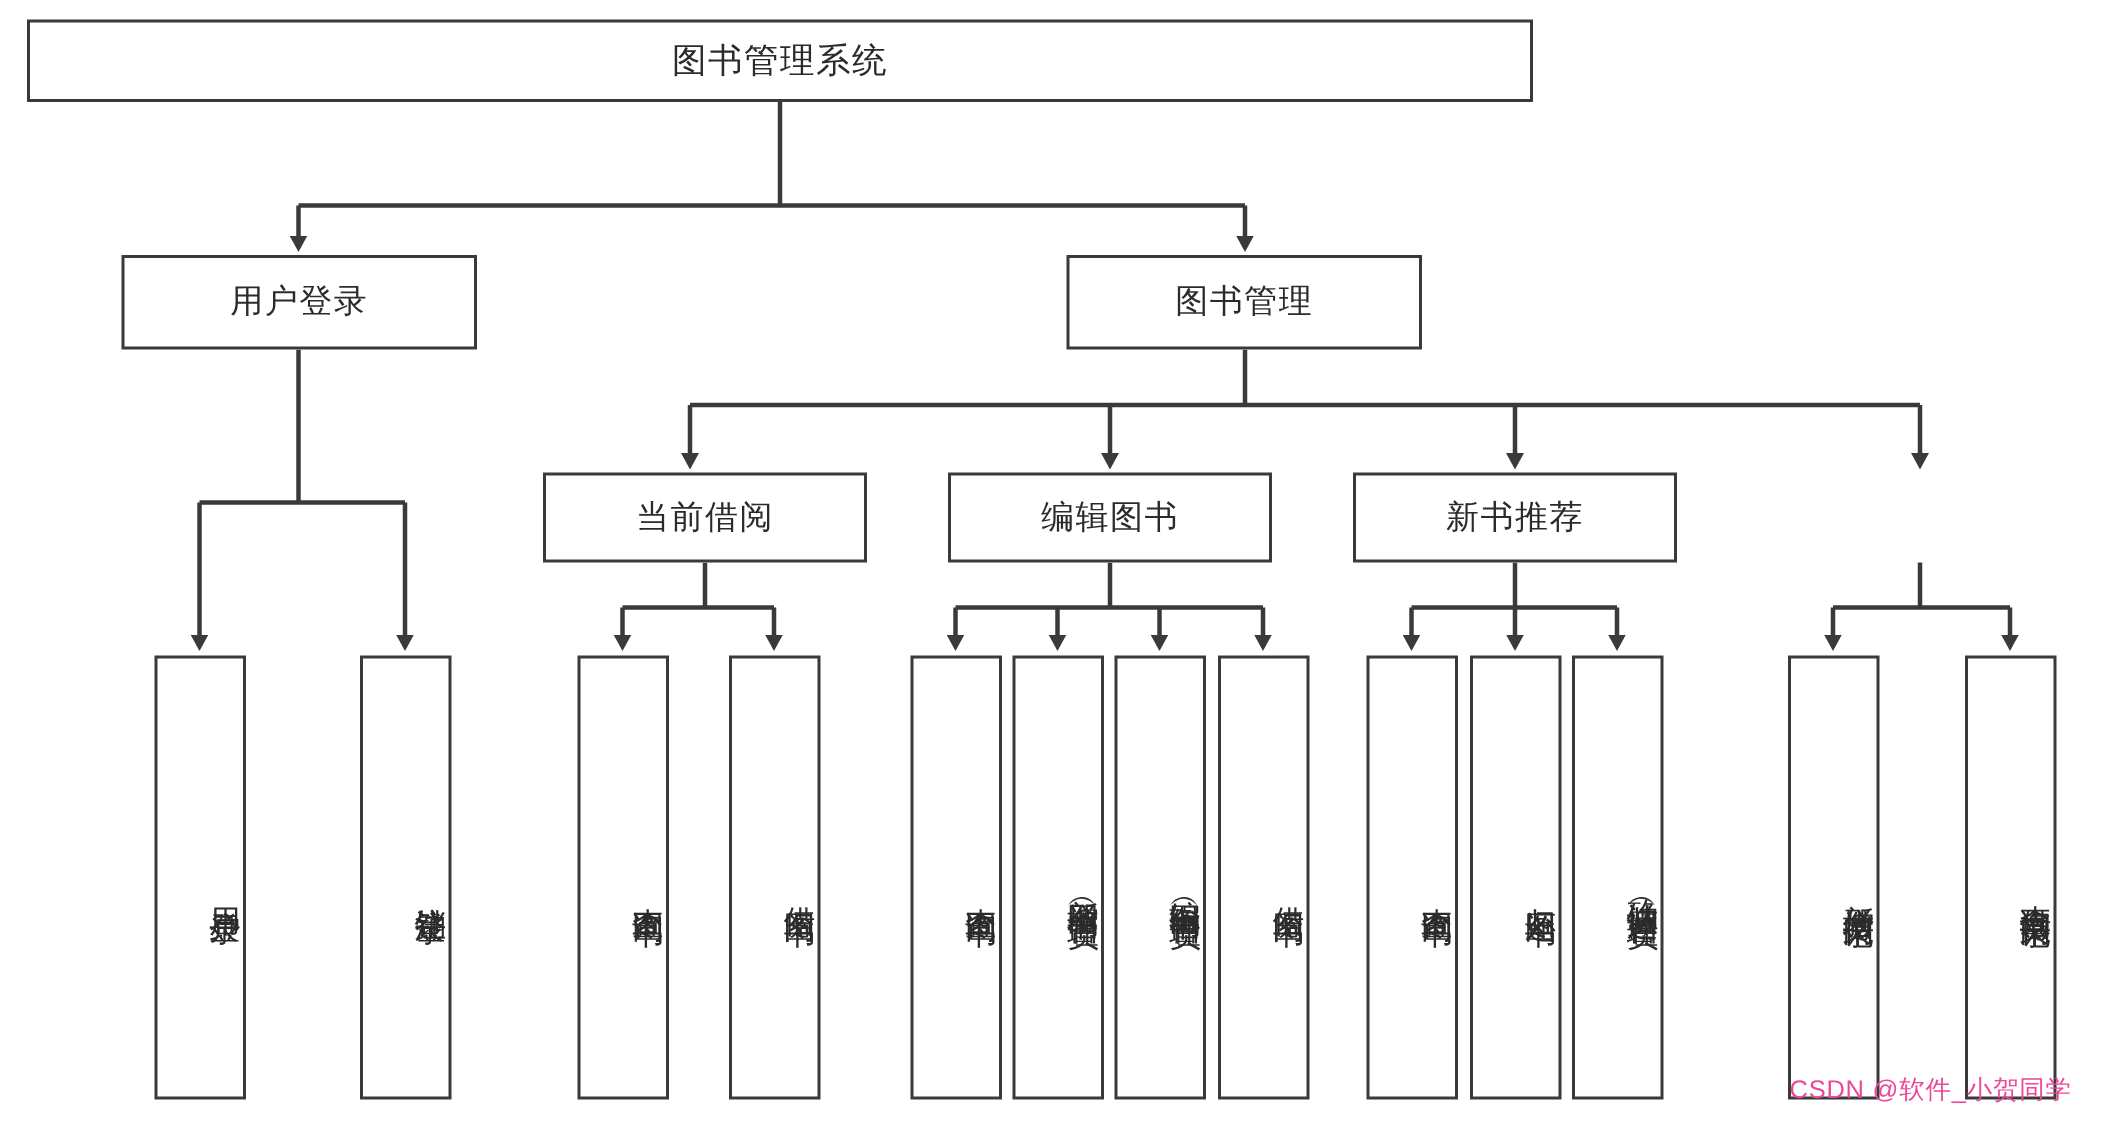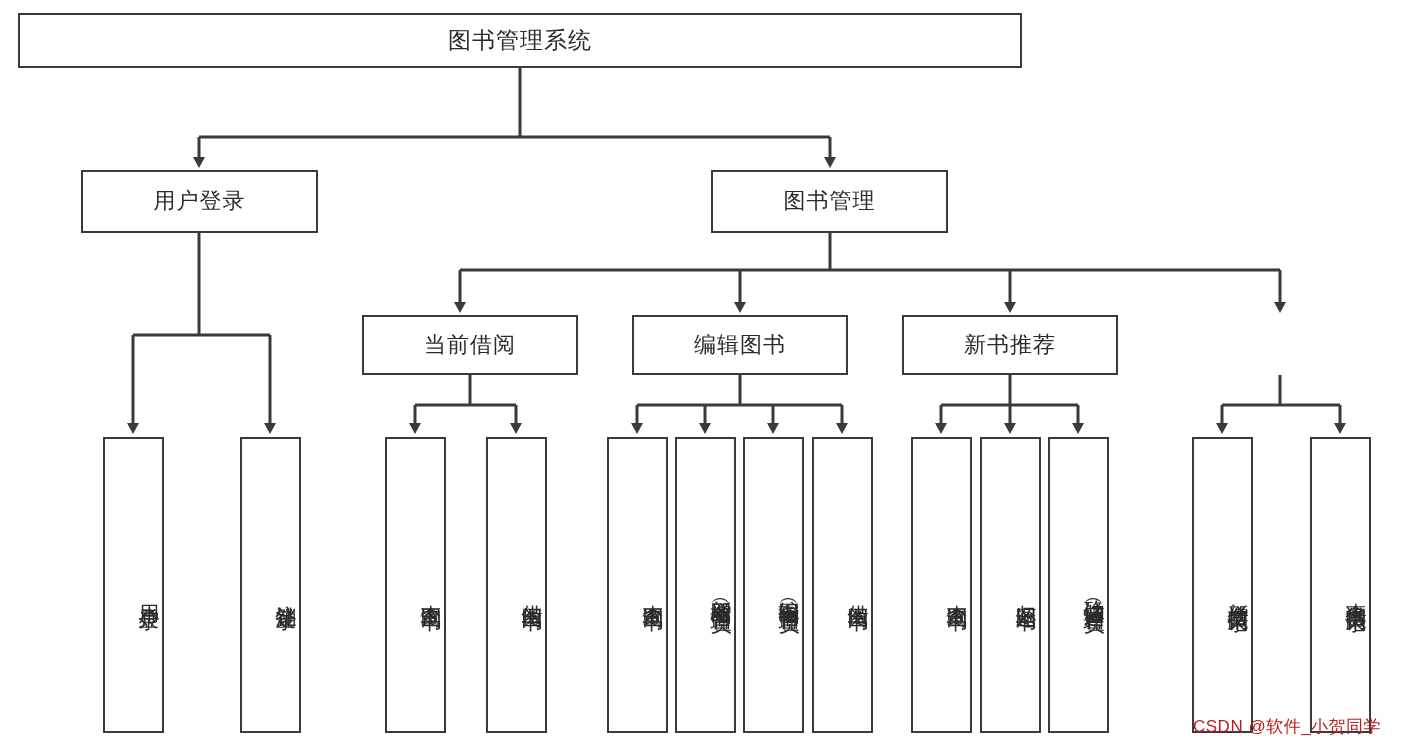--- a/index.html
+++ b/index.html
@@ -5,21 +5,21 @@
   html,body{margin:0;padding:0;background:#ffffff;}
   body{font-family:"Liberation Sans","DejaVu Sans",sans-serif;}
   #canvas{position:relative;width:1405px;height:747px;background:#ffffff;overflow:hidden;border-radius:10px;}
   svg.lines{position:absolute;left:0;top:0;width:1405px;height:747px;pointer-events:none;}
   .node{position:absolute;box-sizing:border-box;border:2px solid #3a3a3a;background:#ffffff;
         display:flex;align-items:center;justify-content:center;color:#2b2b2b;}
   .node.h{font-size:22px;line-height:1.2;letter-spacing:1px;}
   .node.root{font-size:23px;}
   .node.v{writing-mode:vertical-rl;text-orientation:upright;font-size:21px;line-height:1.28;
           letter-spacing:2px;align-items:flex-start;justify-content:center;padding-top:14px;}
-  .wm{position:absolute;font-size:17px;color:#b91c1c;letter-spacing:0.5px;white-space:nowrap;}
+  .wm{position:absolute;font-size:17px;color:#ec4899;letter-spacing:0.5px;white-space:nowrap;}
 </style>
 </head>
 <body>
 
 <div id="canvas">
 
   <svg class="lines" viewBox="0 0 1405 747" xmlns="http://www.w3.org/2000/svg">
     <defs>
       <marker id="ah" markerWidth="11" markerHeight="12" refX="1" refY="6" orient="auto" markerUnits="userSpaceOnUse">
         <path d="M0,0 L11,6 L0,12 z" fill="#3a3a3a"></path>

